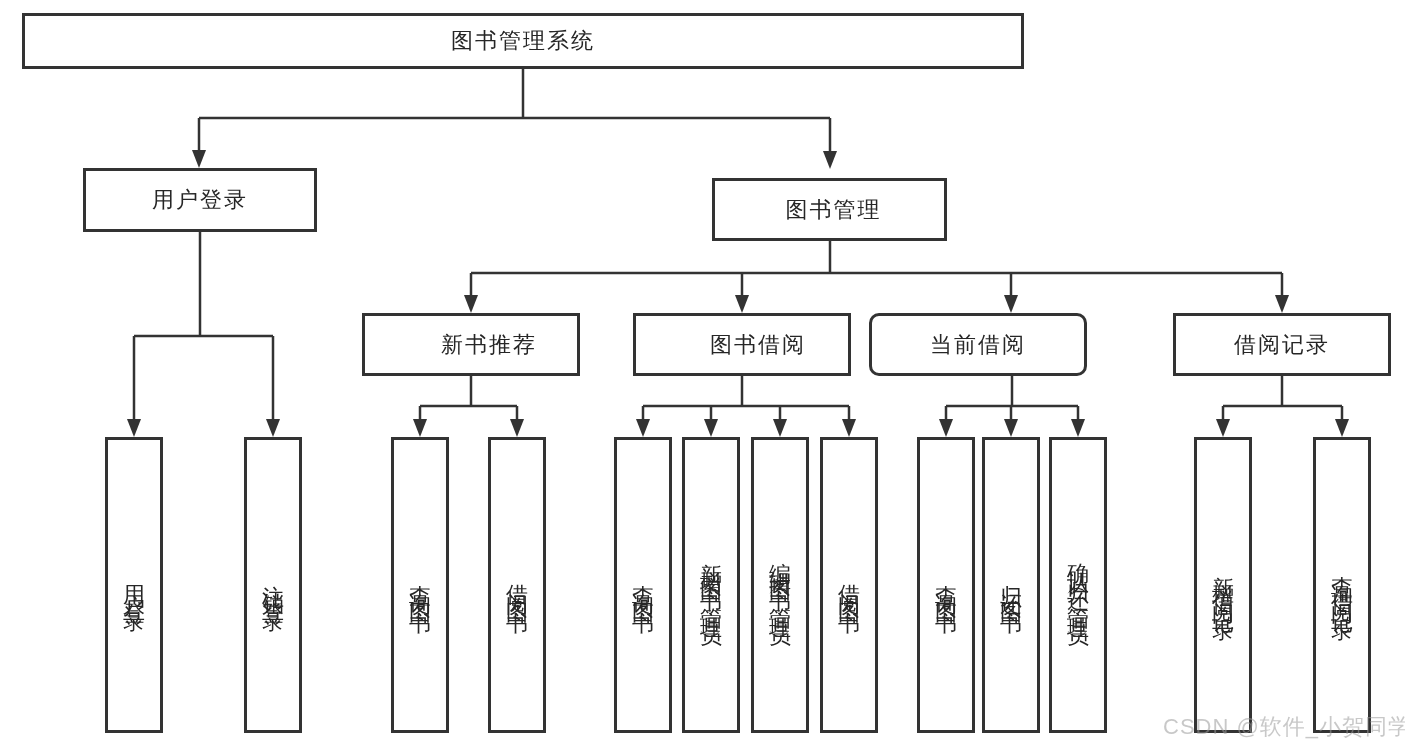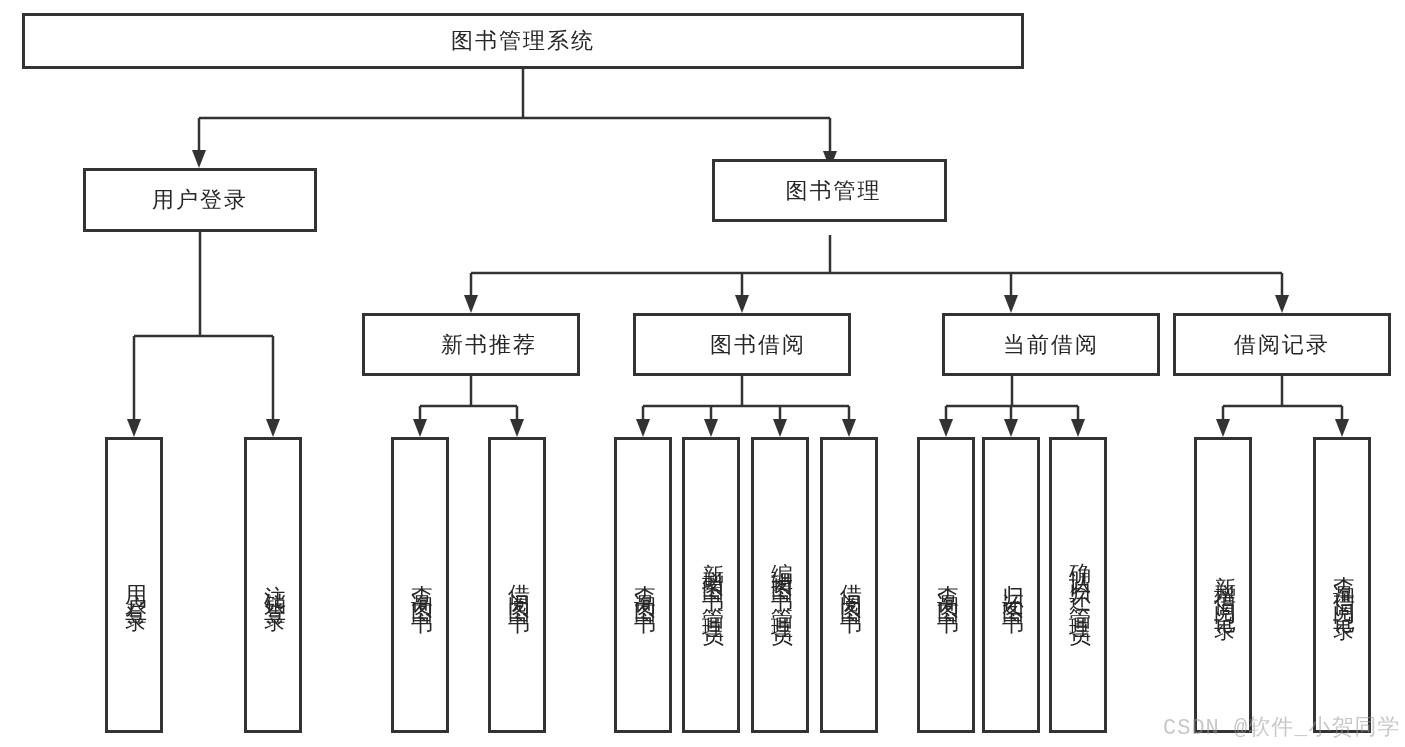--- a/index.html
+++ b/index.html
@@ -5,21 +5,21 @@
   html, body {
     margin: 0;
     padding: 0;
     background: #ffffff;
   }
   .stage {
     position: relative;
     width: 1405px;
     height: 747px;
     background: #ffffff;
-    font-family: Liberation Mono, monospace;
+    font-family: Liberation Sans, sans-serif;
     overflow: hidden;
   }
   svg.connectors {
     position: absolute;
     left: 0;
     top: 0;
     width: 1405px;
     height: 747px;
     z-index: 1;
   }
@@ -39,25 +39,25 @@
     letter-spacing: 2px;
     white-space: nowrap;
   }
   .leaf span {
     writing-mode: vertical-rl;
     letter-spacing: 9px;
     line-height: 1;
   }
   .root-box   { left: 22px;   top: 13px;  width: 1002px; height: 56px; }
   .lv2-a      { left: 83px;   top: 168px; width: 234px;  height: 64px; }
-  .lv2-b      { left: 712px;  top: 159px; width: 235px;  height: 63px; padding-left: 8px; }
+  .lv2-b      { left: 712px;  top: 178px; width: 235px;  height: 63px; padding-left: 8px; }
   .lv3        { top: 313px;   width: 218px; height: 63px; }
   .lv3-a      { left: 362px; padding-left: 36px; }
   .lv3-b      { left: 633px; padding-left: 32px; }
-  .lv3-c      { left: 942px; }
+  .lv3-c      { left: 869px; border-radius: 10px; }
   .lv3-d      { left: 1173px; }
   .leaf       { top: 437px;   width: 58px; height: 296px; }
   .leaf-1  { left: 105px; }
   .leaf-2  { left: 244px; }
   .leaf-3  { left: 391px; }
   .leaf-4  { left: 488px; }
   .leaf-5  { left: 614px; }
   .leaf-6  { left: 682px; }
   .leaf-7  { left: 751px; }
   .leaf-8  { left: 820px; }

